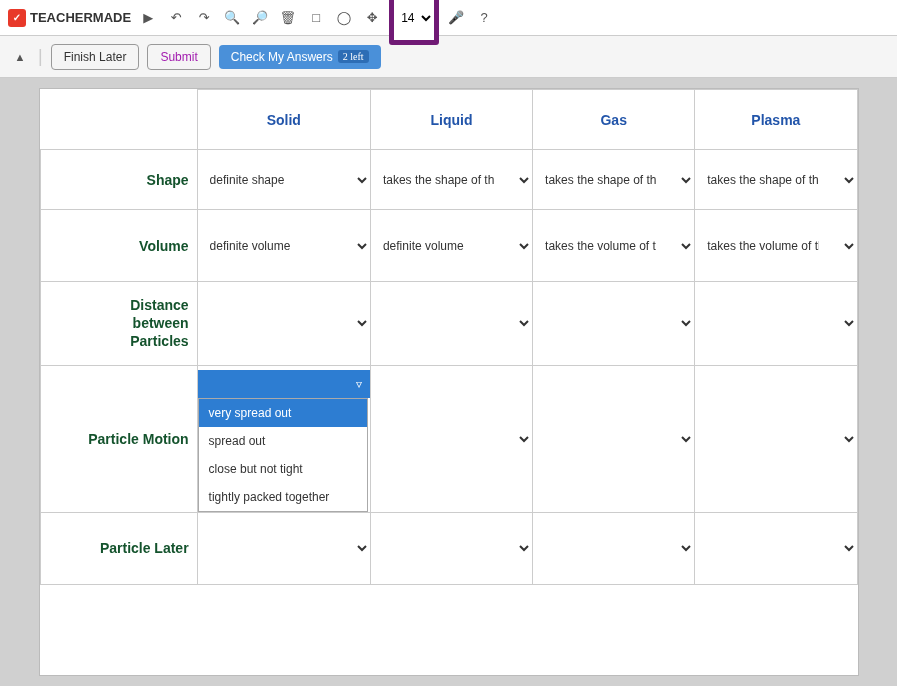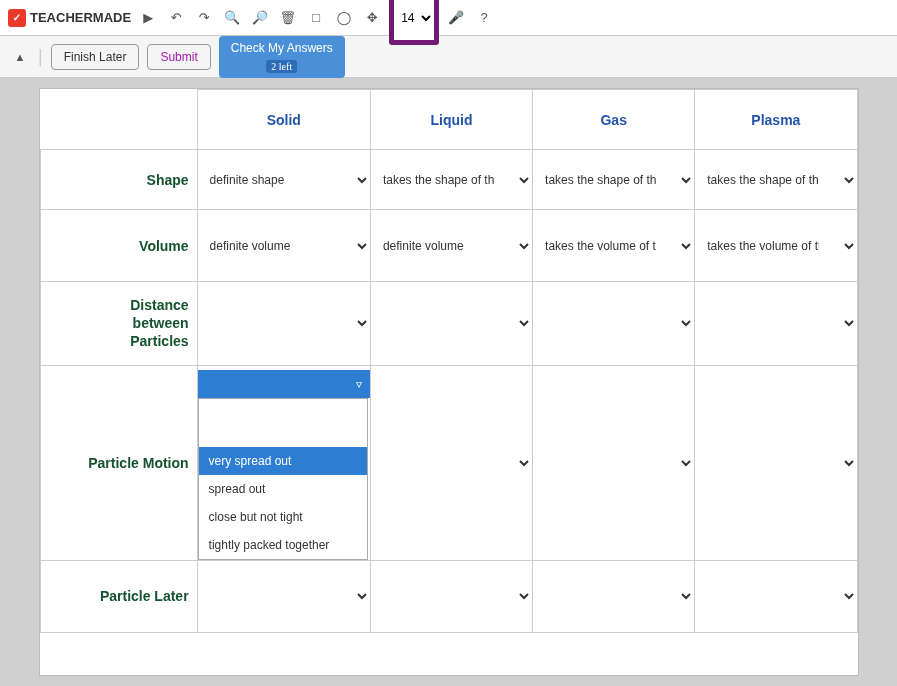--- a/index.html
+++ b/index.html
@@ -102,21 +102,20 @@
       background: #4a90d9;
       border: none;
       border-radius: 4px;
       padding: 5px 12px;
       font-size: 12px;
       color: #fff;
       cursor: pointer;
       display: flex;
       align-items: center;
       gap: 5px;
-      flex-direction: column;
     }
     .badge {
       background: #2d6db5;
       color: white;
       border-radius: 3px;
       font-size: 10px;
       padding: 1px 5px;
       font-family: Liberation Serif, serif;
     }
 
@@ -378,21 +377,21 @@
         </tr>
 
         <tr style="height:110px;">
           <td>Particle Motion</td>
           <td style="position:relative; vertical-align:top; padding-top:4px;">
 
             <div style="height:28px; background:#2d7dd2; width:100%; display:flex; align-items:center; padding: 0 8px; font-size:12px; color:white; cursor:pointer;">
               <span style="margin-left:auto;">▿</span>
             </div>
             <div class="dropdown-overlay" style="position:static; box-shadow:none; border:none; background:#fff; border:1px solid #aaa;">
-              <div class="drop-item" style="background:#2d7dd2; color:#fff;margin-top:48px;">very spread out</div>
+              <div class="drop-item" style="background:#2d7dd2; color:#fff;">very spread out</div>
               <div class="drop-item">spread out</div>
               <div class="drop-item">close but not tight</div>
               <div class="drop-item">tightly packed together</div>
             </div>
           </td>
           <td>
             <select class="cell-select">
               <option value=""></option>
               <option>fast random motion</option>
               <option>slow motion</option>

